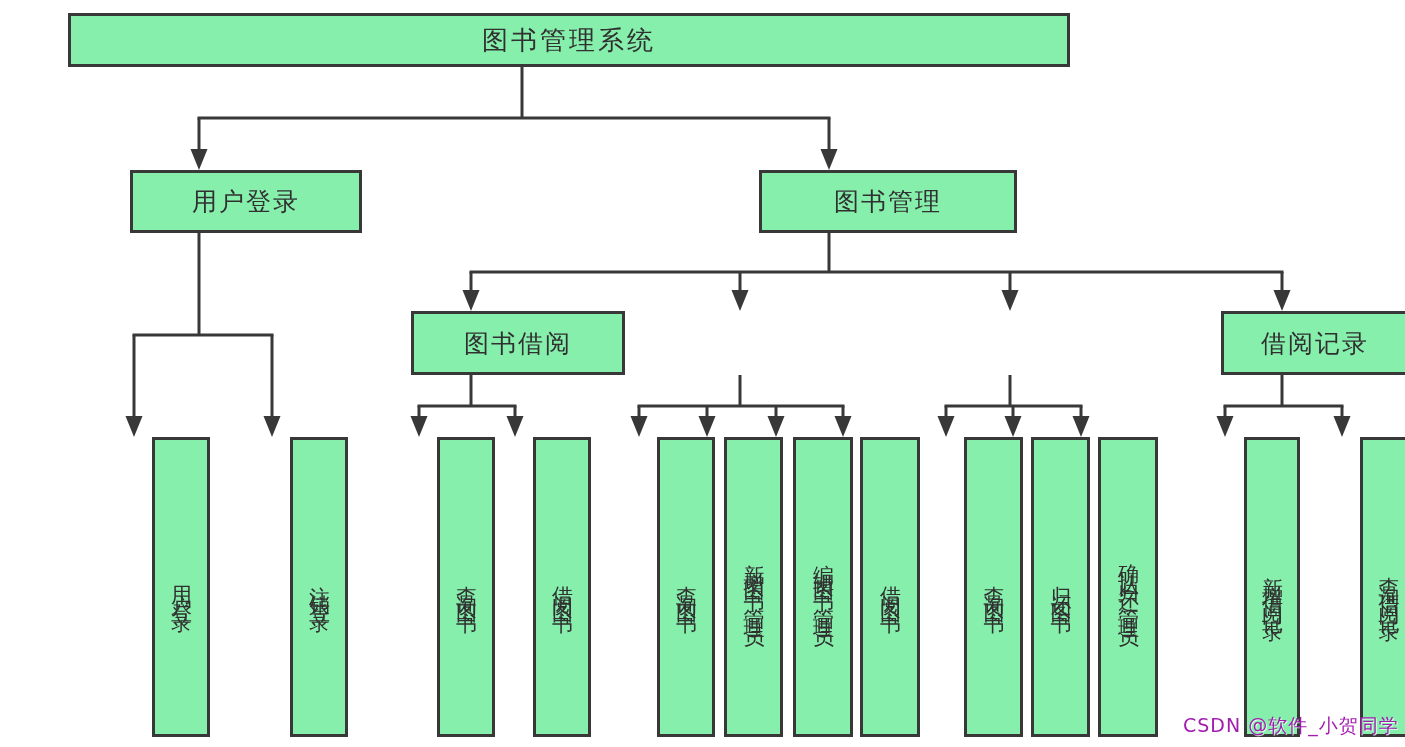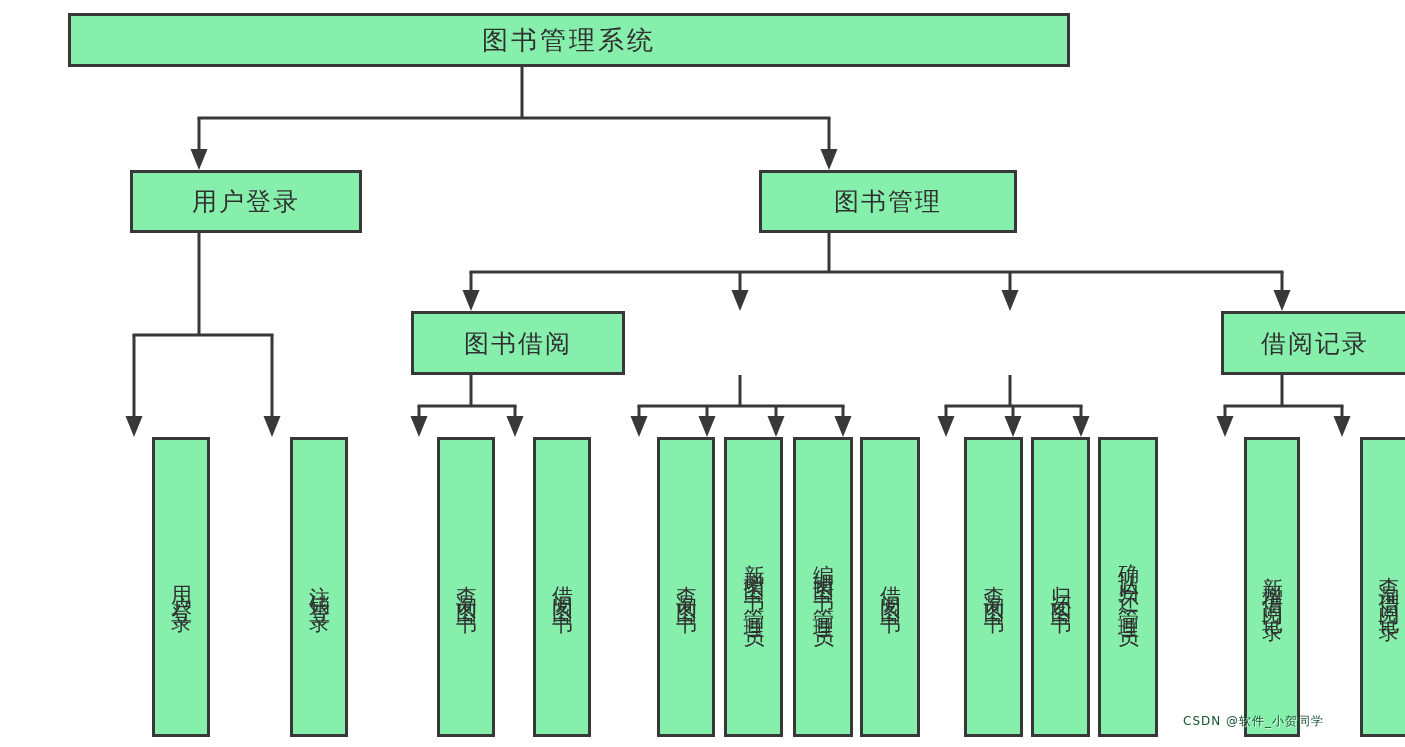--- a/index.html
+++ b/index.html
@@ -32,22 +32,22 @@
     writing-mode:vertical-rl;
     text-orientation:mixed;
     font-size:21px;
     letter-spacing:9px;
     line-height:1;
     white-space:normal;
   }
   .watermark{
     position:absolute;
     left:1183px;top:713px;
-    font-size:12px;
-    color:#14532d;
+    font-size:19px;
+    color:#a21caf;
     letter-spacing:1px;
     z-index:5;
     text-shadow:1px 1px 0 rgba(255,255,255,0.75);
     pointer-events:none;
     white-space:nowrap;
   }
 </style>
 </head>
 <body>
 

